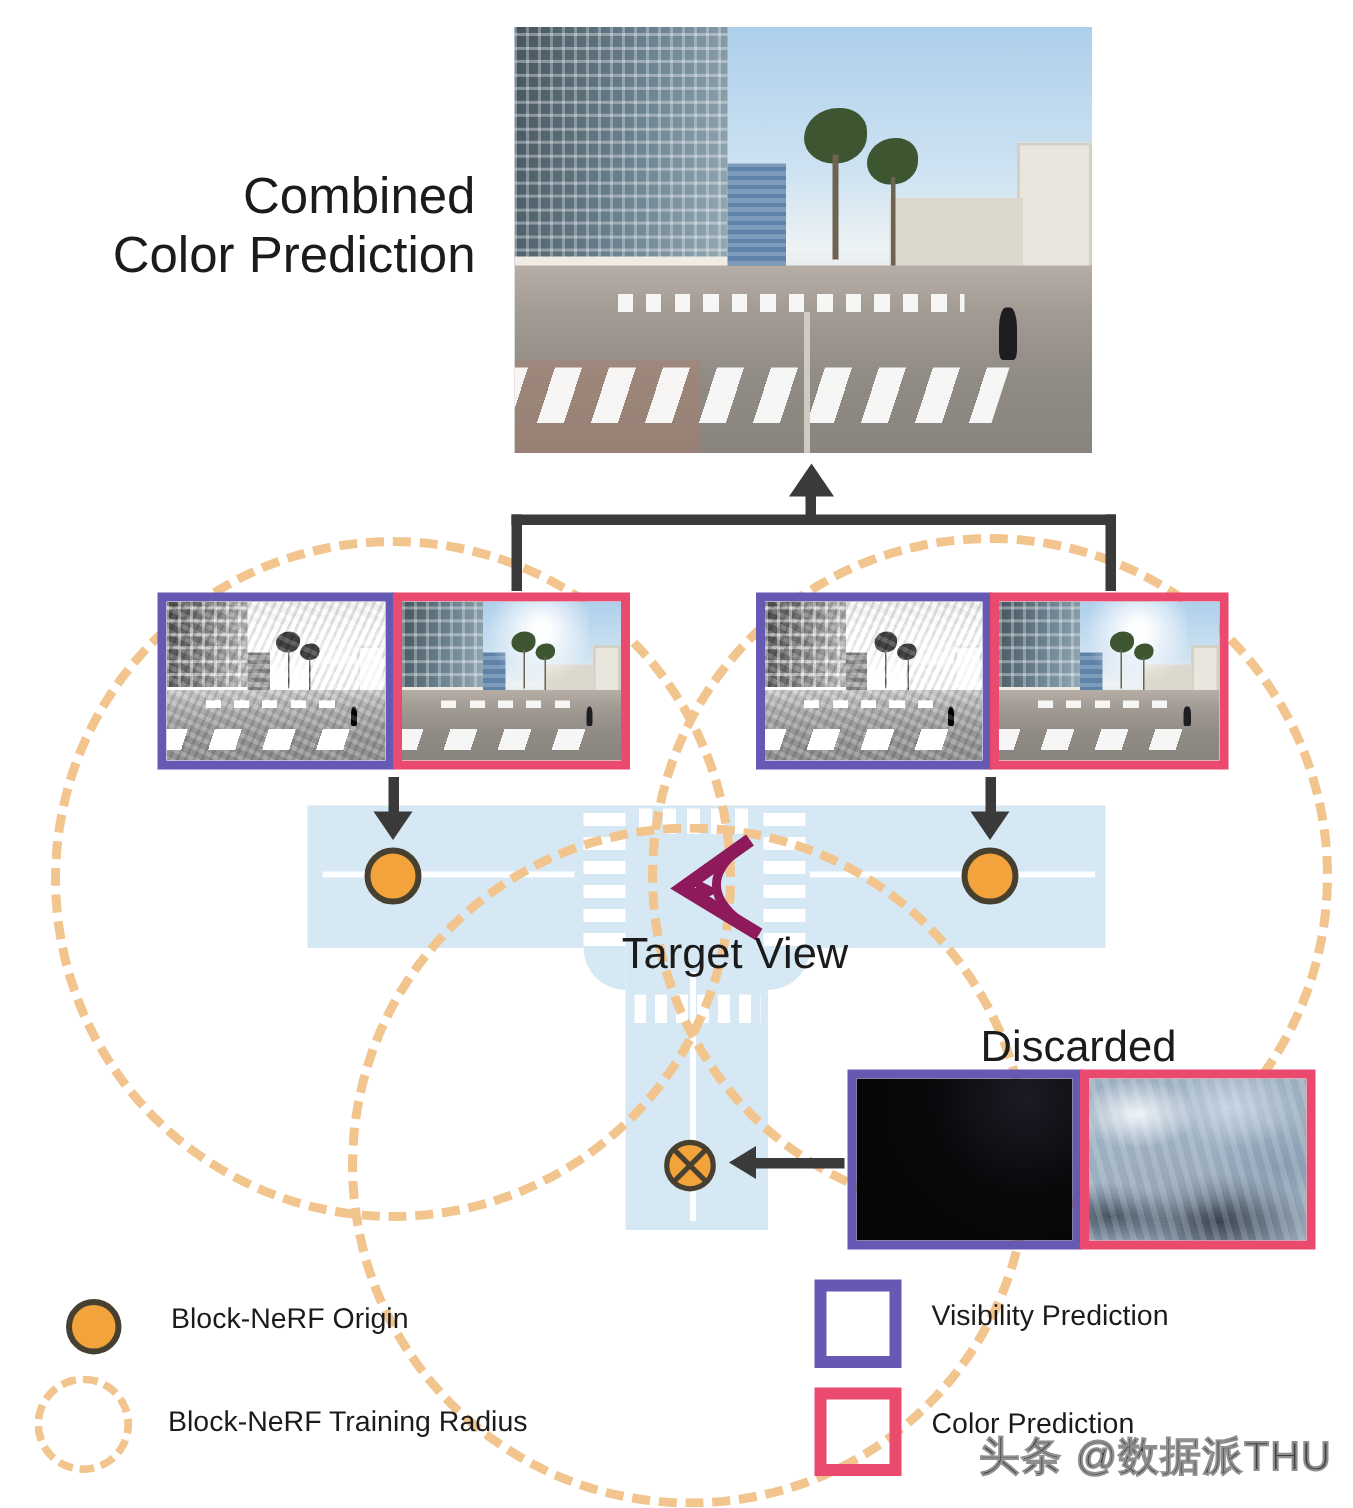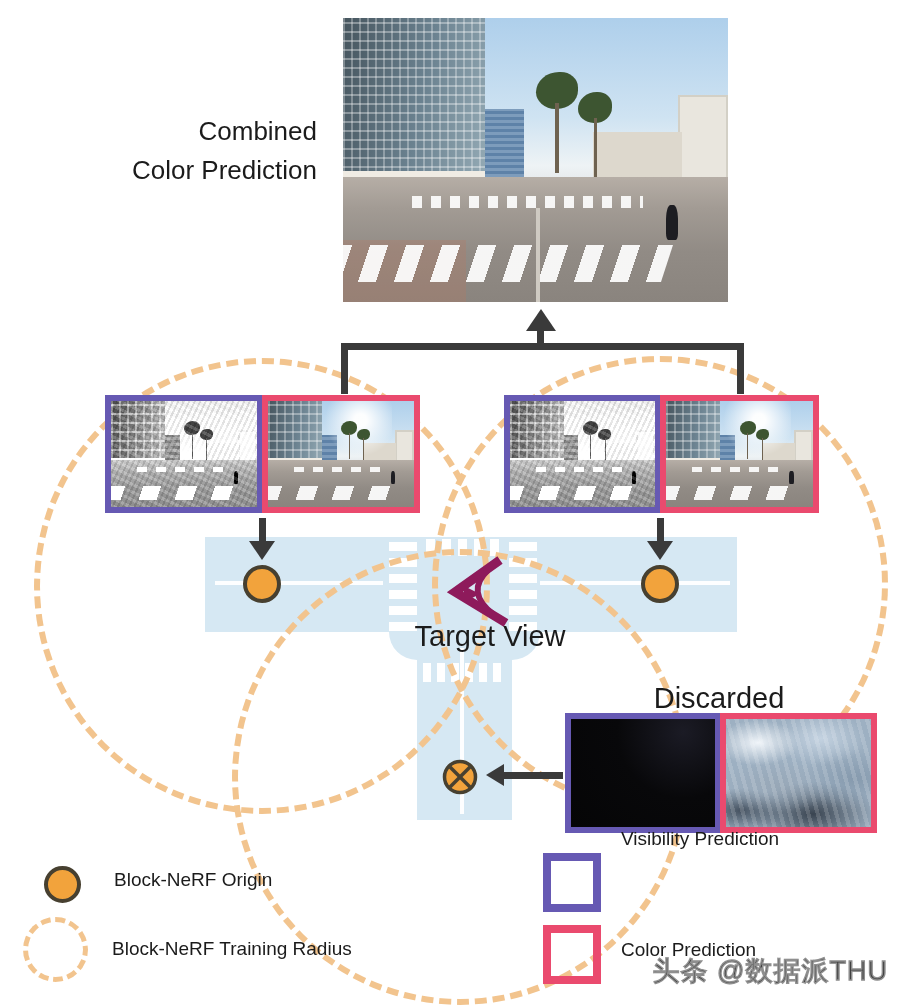--- a/index.html
+++ b/index.html
@@ -2,21 +2,21 @@
 <html style="--origin-orange: #F2A33C; --radius-dash: #F2C48E; --road-blue: #D6E8F3; --visibility-border: #6659B3; --color-border: #EA4A6E; --arrow: #3A3A3A; --eye-icon: #8E1A5B; --text: #1B1B1B;"><head>
 <meta charset="utf-8">
 <style>
   html,body{margin:0;padding:0;background:#fff;}
   #canvas{position:relative;width:902px;height:1005px;background:#fff;overflow:hidden;
           font-family:"Liberation Sans",sans-serif;color:var(--text,#1b1b1b);}
   #canvas *{box-sizing:border-box;}
   .abs{position:absolute;}
 
   
-  .title-block{left:40px;top:112px;width:277px;text-align:right;font-size:26px;line-height:39px;z-index:6;}
+  .title-block{left:40px;top:112px;width:277px;text-align:right;font-size:34px;line-height:39px;z-index:6;}
   .title-block span{display:block;}
   .tv-label{left:385px;top:620px;width:210px;text-align:center;font-size:29px;z-index:7;}
   .disc-label{left:619px;top:682px;width:200px;text-align:center;font-size:29px;z-index:7;}
 
   
   .radius-circle{width:456px;height:456px;border:6px dashed var(--radius-dash,#f2c48e);
                  border-radius:50%;z-index:2;}
   .rc-left{left:34px;top:358px;}
   .rc-right{left:432px;top:356px;}
   .rc-bottom{left:232px;top:549px;}
@@ -113,21 +113,21 @@
   
   .legend-text{font-size:19px;z-index:6;white-space:nowrap;}
   .lg-origin-swatch{left:44px;top:866px;width:37px;height:37px;border-radius:50%;
      background:var(--origin-orange,#f2a33c);border:4px solid #474030;z-index:6;}
   .lg-radius-swatch{left:23px;top:917px;width:65px;height:65px;border-radius:50%;
      border:5px dashed var(--radius-dash,#f2c48e);z-index:6;}
   .lg-vis-swatch{left:543px;top:853px;width:58px;height:59px;border:8px solid var(--visibility-border,#6659b3);z-index:6;}
   .lg-col-swatch{left:543px;top:925px;width:58px;height:59px;border:8px solid var(--color-border,#ea4a6e);z-index:6;}
   .lt-origin{left:114px;top:869px;}
   .lt-radius{left:112px;top:938px;}
-  .lt-vis{left:621px;top:828px;}
+  .lt-vis{left:621px;top:867px;}
   .lt-col{left:621px;top:939px;}
 
   
   .watermark{right:14px;top:953px;font-size:27px;letter-spacing:1px;z-index:20;
      color:#404040;-webkit-text-stroke:1.4px #8f8f8f;text-shadow:0 0 1px #8f8f8f;}
 </style>
 </head>
 <body>
 
 <div id="canvas">

